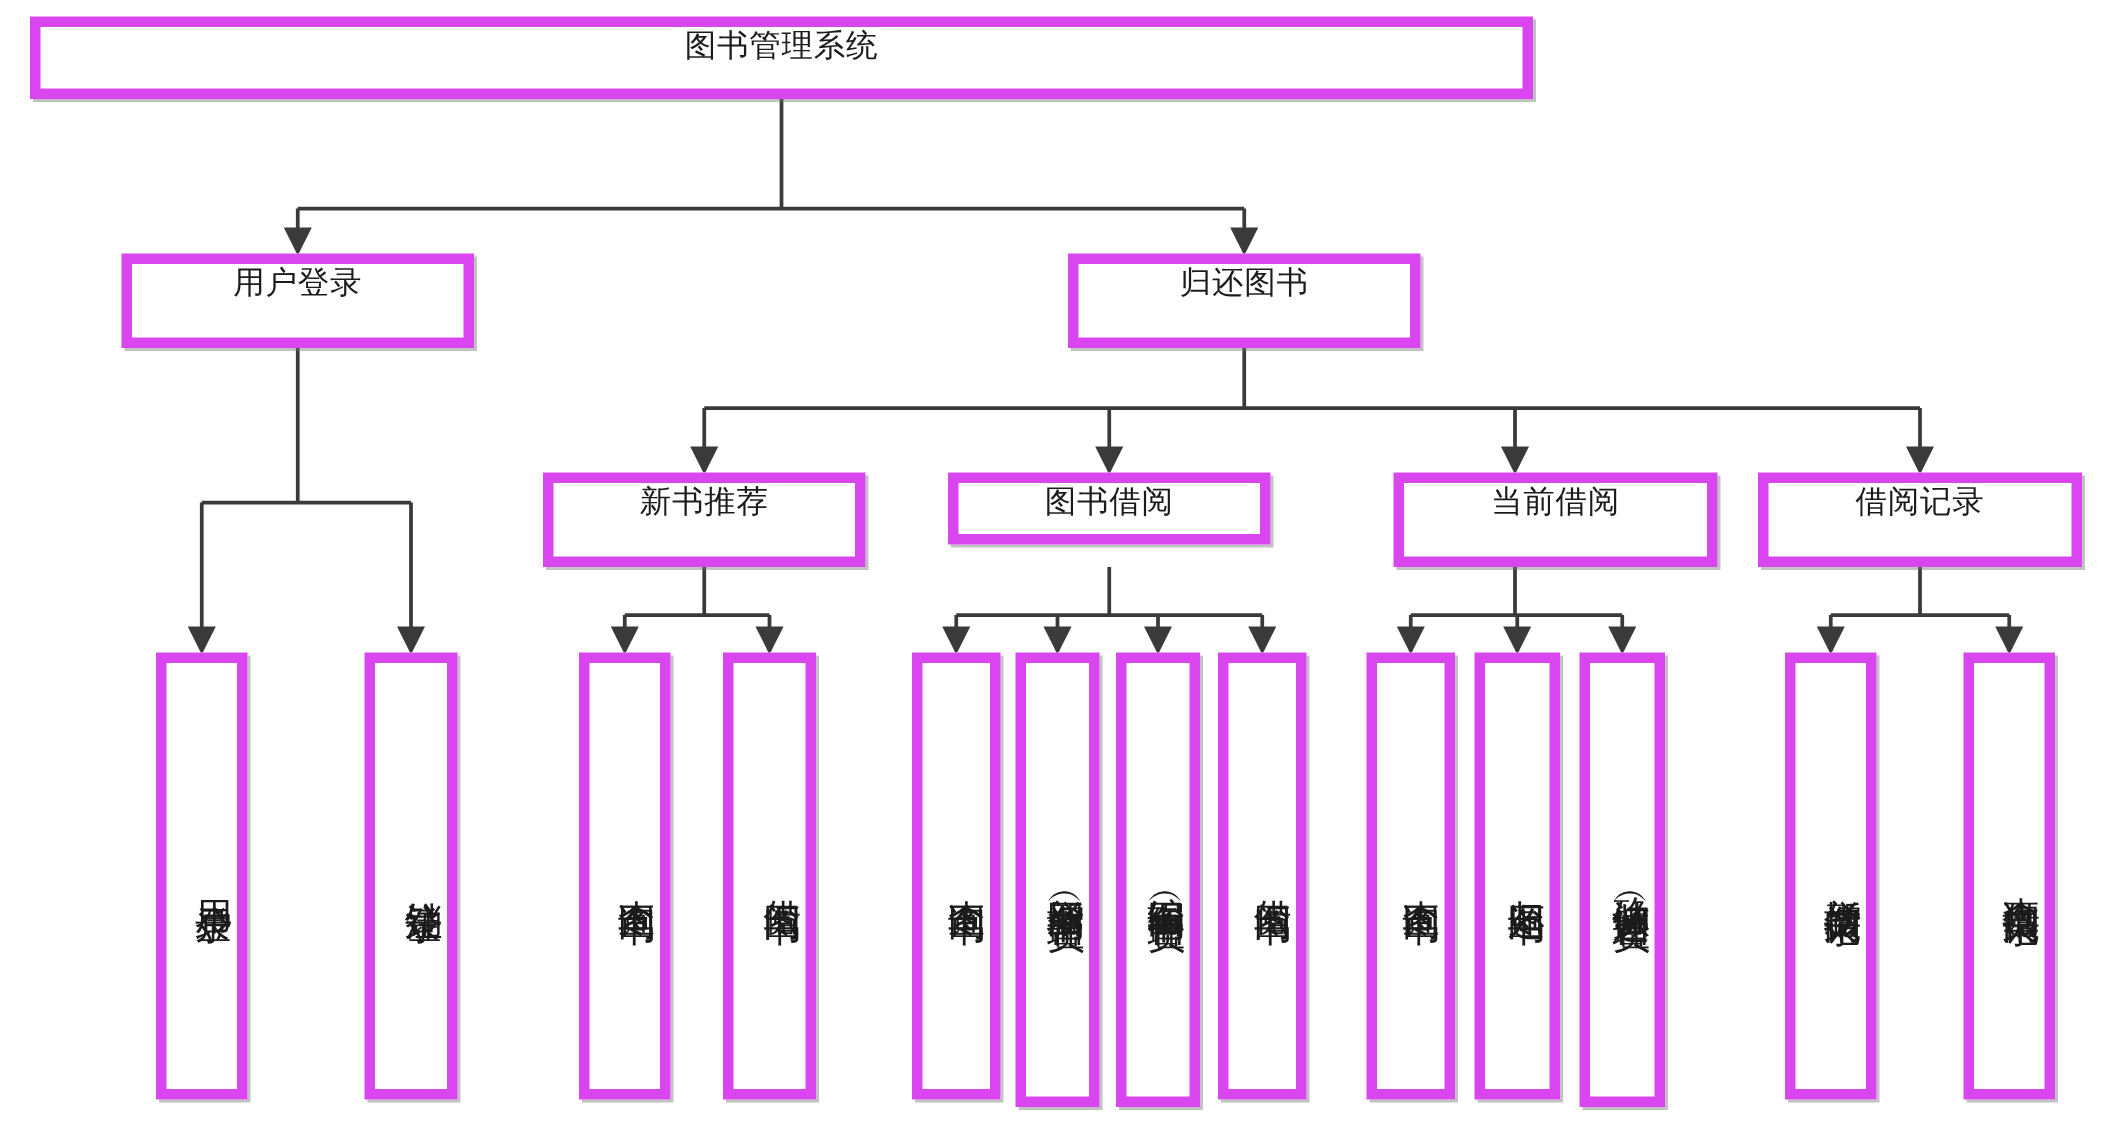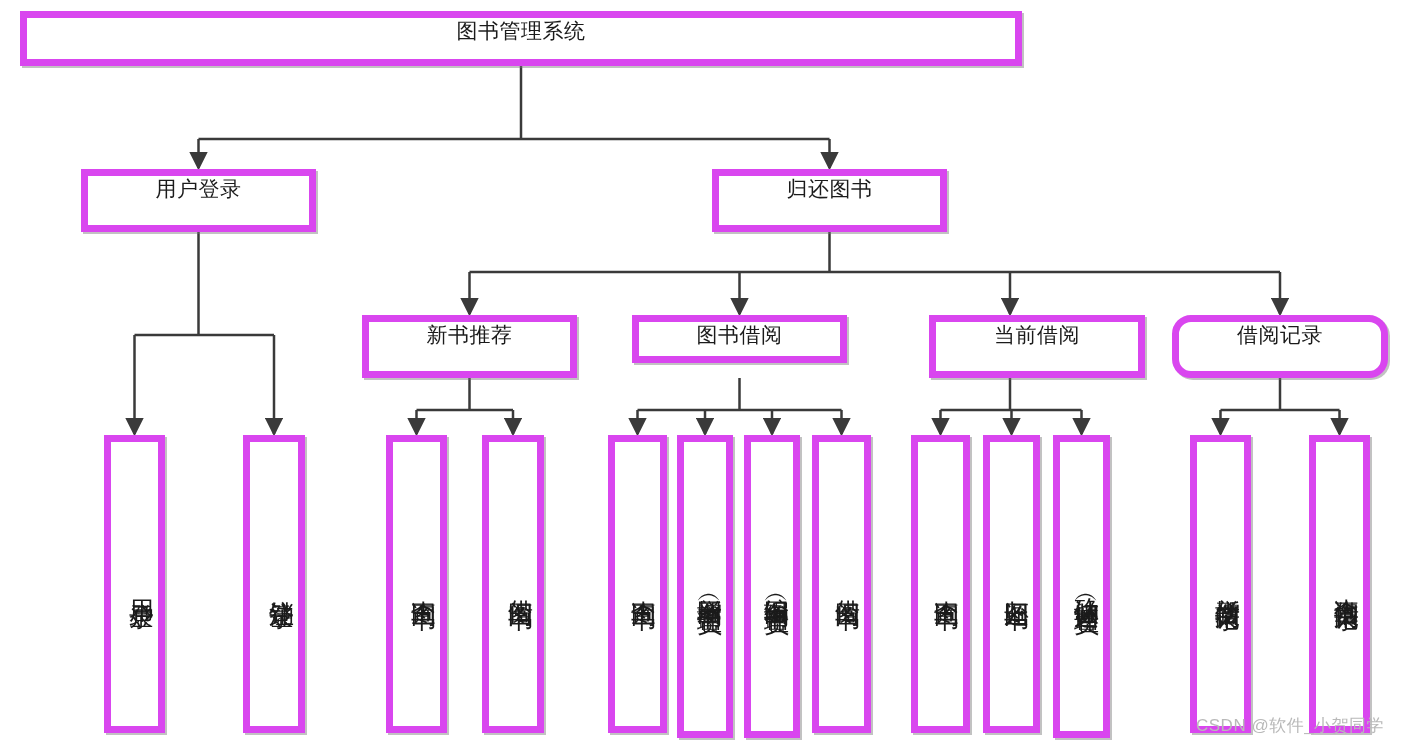--- a/index.html
+++ b/index.html
@@ -125,21 +125,21 @@
       </div>
       <div class="node horiz" style="left: 362px; top: 315px; width: 215px; height: 63px;">
         <span class="hlabel">新书推荐</span>
       </div>
       <div class="node horiz" style="left: 632px; top: 315px; width: 215px; height: 48px;">
         <span class="hlabel">图书借阅</span>
       </div>
       <div class="node horiz" style="left: 902px; top: 315px; width: 216px; height: 63px; margin-left: 27px;">
         <span class="hlabel">当前借阅</span>
       </div>
-      <div class="node horiz" style="left: 1172px; top: 315px; width: 216px; height: 63px; border-radius: 19px;">
+      <div class="node horiz" style="left: 1172px; top: 315px; width: 216px; height: 63px;">
         <span class="hlabel">借阅记录</span>
       </div>
       <div class="node vert" style="left: 104px; top: 435px; width: 61px; height: 298px;">
         <span class="vlabel">用户登录</span>
       </div>
       <div class="node vert" style="left: 243px; top: 435px; width: 62px; height: 298px;">
         <span class="vlabel">注销登录</span>
       </div>
       <div class="node vert" style="left: 386px; top: 435px; width: 61px; height: 298px;">
         <span class="vlabel">查询图书</span>
@@ -169,15 +169,14 @@
         <span class="vlabel">确认归还（管理员）</span>
       </div>
       <div class="node vert" style="left: 1190px; top: 435px; width: 61px; height: 298px;">
         <span class="vlabel">新增借阅记录</span>
       </div>
       <div class="node vert" style="left: 1309px; top: 435px; width: 61px; height: 298px;">
         <span class="vlabel">查询借阅记录</span>
       </div>
     </div>
 
-  <div class="watermark" style="left: 1196px; top: 714px; color: rgb(185, 185, 185);">CSDN @软件_小贺同学</div>
 
 </div>
 
 </body></html>

